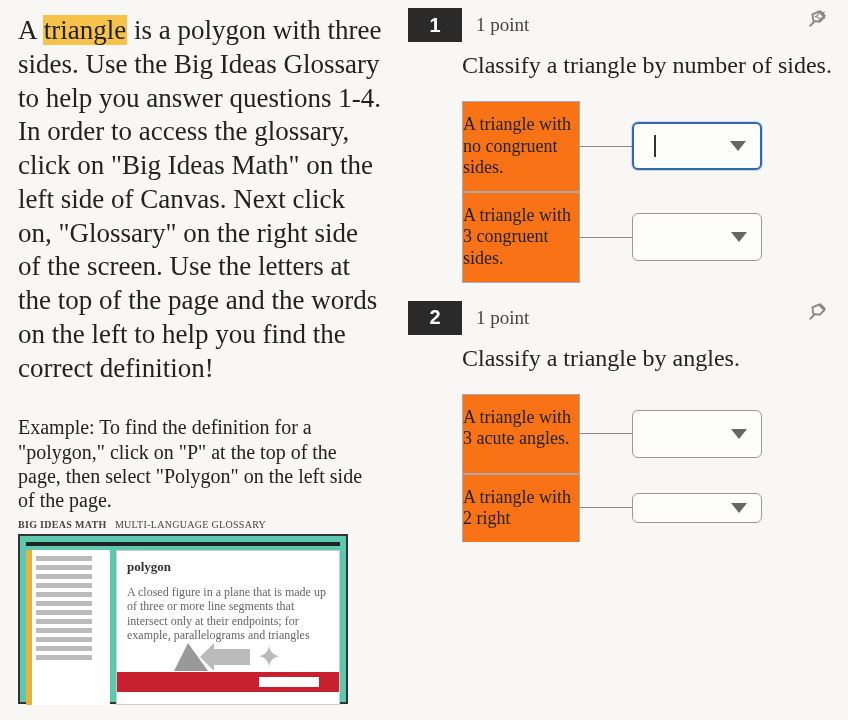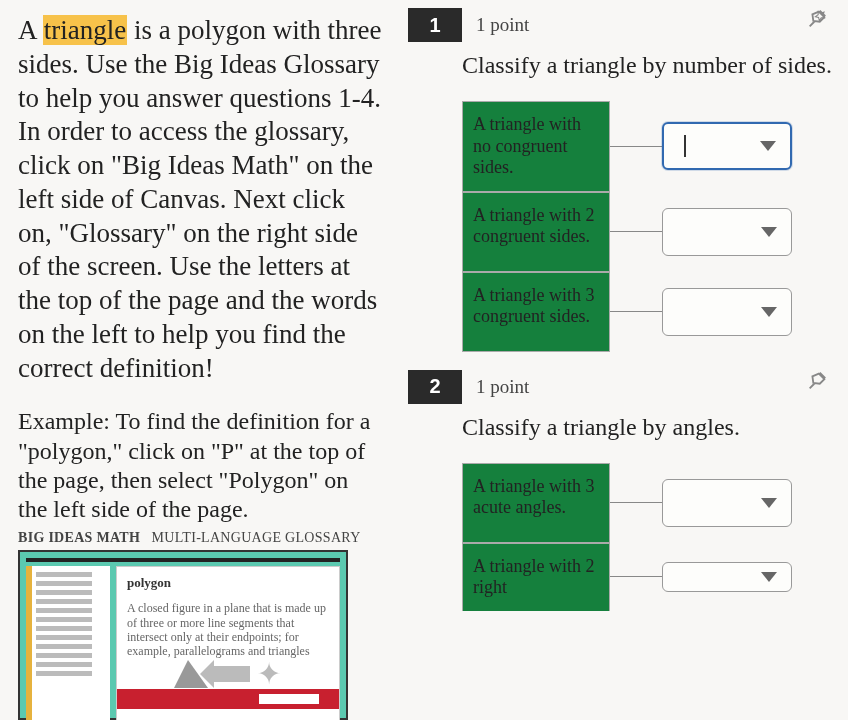--- a/index.html
+++ b/index.html
@@ -24,27 +24,27 @@
   .intro {
     font-size: 27px;
     line-height: 1.25;
     color: #222;
   }
   .hl {
     background: #f7c24a;
     padding: 0 1px;
   }
   .example {
-    margin-top: 22px;
-    font-size: 24px;
+    margin-top: 30px;
+    font-size: 20px;
     line-height: 1.22;
   }
   .glossary-header {
     margin-top: 6px;
-    font-size: 14px;
+    font-size: 10px;
     letter-spacing: 0.3px;
     color: #444;
   }
   .glossary-header b { font-weight: 700; }
   .glossary-img {
     margin-top: 4px;
     border: 2px solid #333;
     background: #5bc9b0;
     width: 330px;
     height: 170px;
@@ -194,25 +194,25 @@
     margin-top: 22px;
     margin-left: 54px;
     display: flex;
     flex-direction: column;
   }
   .match-row {
     display: flex;
     align-items: center;
   }
   .match-prompt {
-    width: 148px;
+    width: 118px;
     min-height: 80px;
     border: 1px solid #aaa;
-    background: #15803d;
-    padding: 12px 10px;
+    background: #f97316;
+    padding: 12px 0;
     font-size: 18px;
     line-height: 1.2;
     color: #222;
   }
   .connector {
     width: 52px;
     height: 0;
     border-top: 1px solid #888;
   }
   .dropdown {
@@ -334,27 +334,20 @@
     <div class="qtext">Classify a triangle by number of sides.</div>
     <div class="match-table">
       <div class="match-row">
         <div class="match-prompt">A triangle with no congruent sides.</div>
         <div class="connector"></div>
         <div class="dropdown active">
             <div class="chev"></div>
           </div>
       </div>
       <div class="match-row">
-        <div class="match-prompt">A triangle with 2 congruent sides.</div>
-        <div class="connector"></div>
-        <div class="dropdown">
-            <div class="chev"></div>
-          </div>
-      </div>
-      <div class="match-row">
         <div class="match-prompt">A triangle with 3 congruent sides.</div>
         <div class="connector"></div>
         <div class="dropdown">
             <div class="chev"></div>
           </div>
       </div>
     </div>
   </div>
 
   <div class="question">

